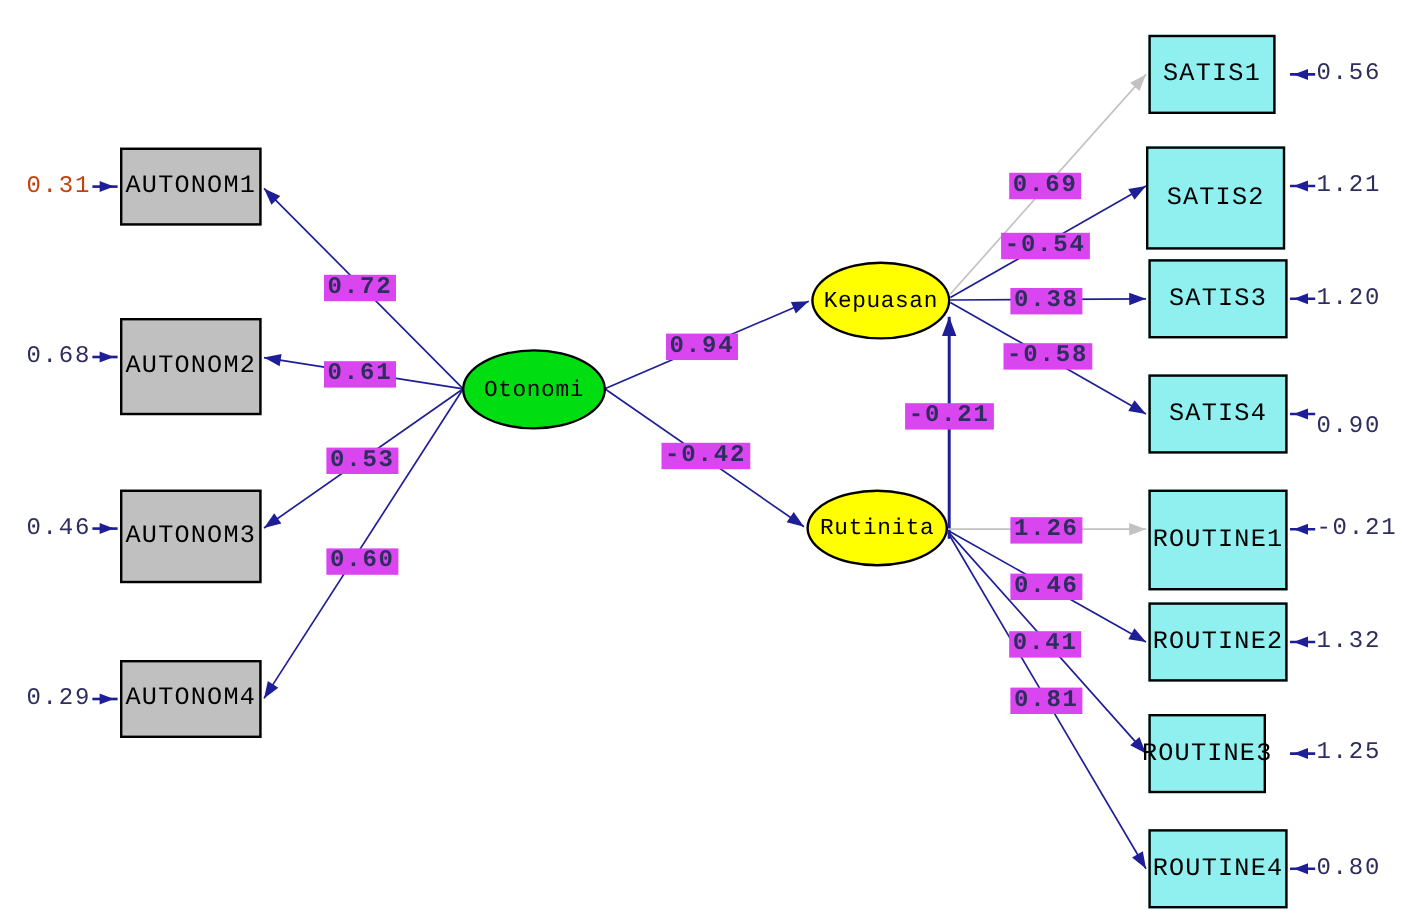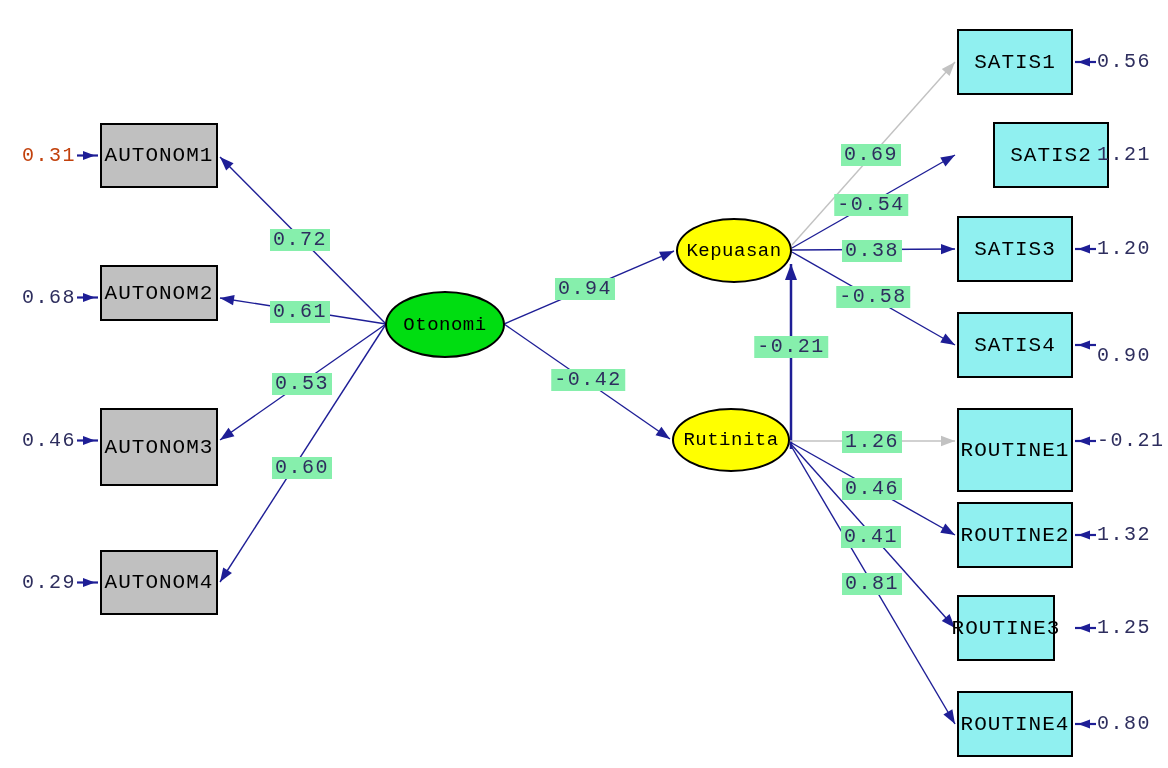--- a/index.html
+++ b/index.html
@@ -22,27 +22,28 @@
   .node-label{
     white-space:nowrap;
     color:#000000;
     letter-spacing:1px;
   }
   .rect .node-label{font-size:21px;}
   .ellipse .node-label{font-size:19px;letter-spacing:0.5px;}
   .pval{
     position:absolute;
     transform:translate(-50%,-50%);
-    background:#86efac;
+    background:#d946ef;
     color:#2e2e5e;
     font-size:20px;
     letter-spacing:1.5px;
     line-height:22px;
     padding:0 3px;
     white-space:nowrap;
+    font-weight:bold;
   }
   .eval{
     position:absolute;
     color:#2e2e5e;
     font-size:20px;
     letter-spacing:1.5px;
     line-height:24px;
     white-space:nowrap;
   }
 </style>
@@ -103,33 +104,33 @@
       <polygon points="1078,535 1090,530.4 1090,539.6" fill="#1e1e96"></polygon>
       <line x1="1075" y1="628" x2="1096" y2="628" stroke="#1e1e96" stroke-width="2.2"></line>
       <polygon points="1078,628 1090,623.4 1090,632.6" fill="#1e1e96"></polygon>
       <line x1="1075" y1="724" x2="1096" y2="724" stroke="#1e1e96" stroke-width="2.2"></line>
       <polygon points="1078,724 1090,719.4 1090,728.6" fill="#1e1e96"></polygon>
     </svg>
   <div>
       <div class="node rect" style="left: 100px; top: 123px; width: 118px; height: 65px; background: rgb(192, 192, 192); border-color: rgb(0, 0, 0);">
         <span class="node-label">AUTONOM1</span>
       </div>
-      <div class="node rect" style="left: 100px; top: 265px; width: 118px; height: 56px; background: rgb(192, 192, 192); border-color: rgb(0, 0, 0);">
+      <div class="node rect" style="left: 100px; top: 265px; width: 118px; height: 81px; background: rgb(192, 192, 192); border-color: rgb(0, 0, 0);">
         <span class="node-label">AUTONOM2</span>
       </div>
       <div class="node rect" style="left: 100px; top: 408px; width: 118px; height: 78px; background: rgb(192, 192, 192); border-color: rgb(0, 0, 0);">
         <span class="node-label">AUTONOM3</span>
       </div>
       <div class="node rect" style="left: 100px; top: 550px; width: 118px; height: 65px; background: rgb(192, 192, 192); border-color: rgb(0, 0, 0);">
         <span class="node-label">AUTONOM4</span>
       </div>
-      <div class="node rect" style="left: 957px; top: 29px; width: 116px; height: 66px; background: rgb(144, 240, 240); border-color: rgb(0, 0, 0);">
+      <div class="node rect" style="left: 957px; top: 29px; width: 106px; height: 66px; background: rgb(144, 240, 240); border-color: rgb(0, 0, 0);">
         <span class="node-label">SATIS1</span>
       </div>
-      <div class="node rect" style="left: 993px; top: 122px; width: 116px; height: 66px; background: rgb(144, 240, 240); border-color: rgb(0, 0, 0);">
+      <div class="node rect" style="left: 955px; top: 122px; width: 116px; height: 86px; background: rgb(144, 240, 240); border-color: rgb(0, 0, 0);">
         <span class="node-label">SATIS2</span>
       </div>
       <div class="node rect" style="left: 957px; top: 216px; width: 116px; height: 66px; background: rgb(144, 240, 240); border-color: rgb(0, 0, 0);">
         <span class="node-label">SATIS3</span>
       </div>
       <div class="node rect" style="left: 957px; top: 312px; width: 116px; height: 66px; background: rgb(144, 240, 240); border-color: rgb(0, 0, 0);">
         <span class="node-label">SATIS4</span>
       </div>
       <div class="node rect" style="left: 957px; top: 408px; width: 116px; height: 84px; background: rgb(144, 240, 240); border-color: rgb(0, 0, 0);">
         <span class="node-label">ROUTINE1</span>

